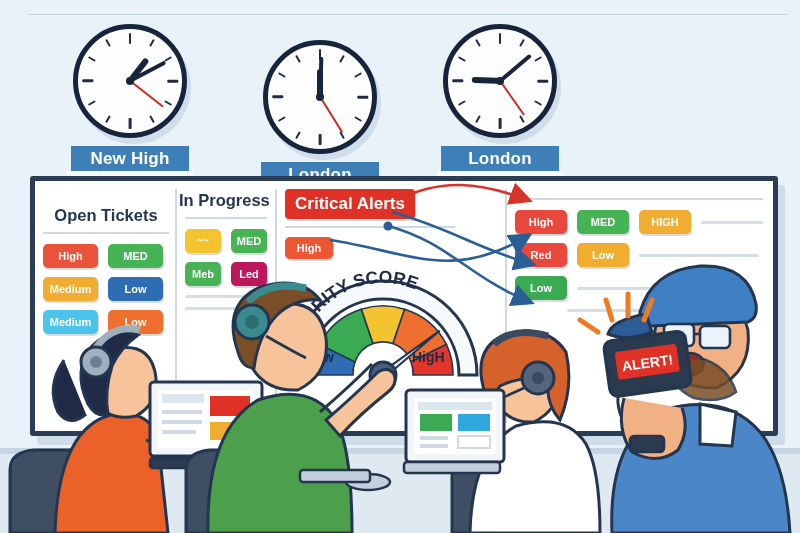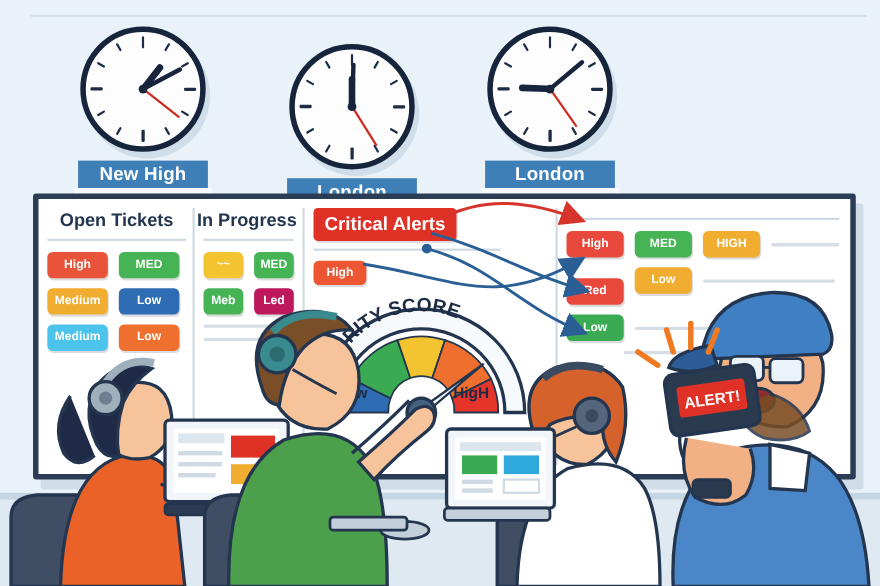--- a/index.html
+++ b/index.html
@@ -152,21 +152,21 @@
     <div class="city-tag">London</div>
     <div class="sla-tag">SLA: 02:45:08</div>
   </div>
 
   <div id="board">
     <div class="board-inner">
       <div class="vdiv" style="left:140px;"></div>
       <div class="vdiv" style="left:240px;"></div>
       <div class="vdiv" style="left:470px;"></div>
 
-      <div class="panel" style="left:8px;top:10px;width:126px;">
+      <div class="panel" style="left:8px;top:25px;width:126px;">
         <div class="panel-title">Open Tickets</div>
         <div class="hrule"></div>
         <div style="margin-top:10px">
           <div class="row">
             <div class="badge" style="background:#e8533a;width:55px;height:24px;">
                 <span>High</span>
               </div>
             <div class="badge" style="background:#46b355;width:55px;height:24px;">
                 <span>MED</span>
               </div>
@@ -238,21 +238,21 @@
                 <span>MED</span>
               </div>
             <div class="badge" style="background:#f0ad30;width:52px;height:24px;">
                 <span>HIGH</span>
               </div>
             <div style="flex:1">
                 <div class="placeholder-line" style="width:62px;margin-top:11px"></div>
               </div>
           </div>
           <div class="row">
-            <div class="badge" style="background:#e8493c;width:52px;height:24px;margin-top:10px;">
+            <div class="badge" style="background:#e8493c;width:52px;height:24px;">
                 <span>Red</span>
               </div>
             <div class="badge" style="background:#f0ad30;width:52px;height:24px;">
                 <span>Low</span>
               </div>
             <div style="flex:1">
                 <div class="placeholder-line" style="width:120px;margin-top:11px"></div>
               </div>
           </div>
           <div class="row">

